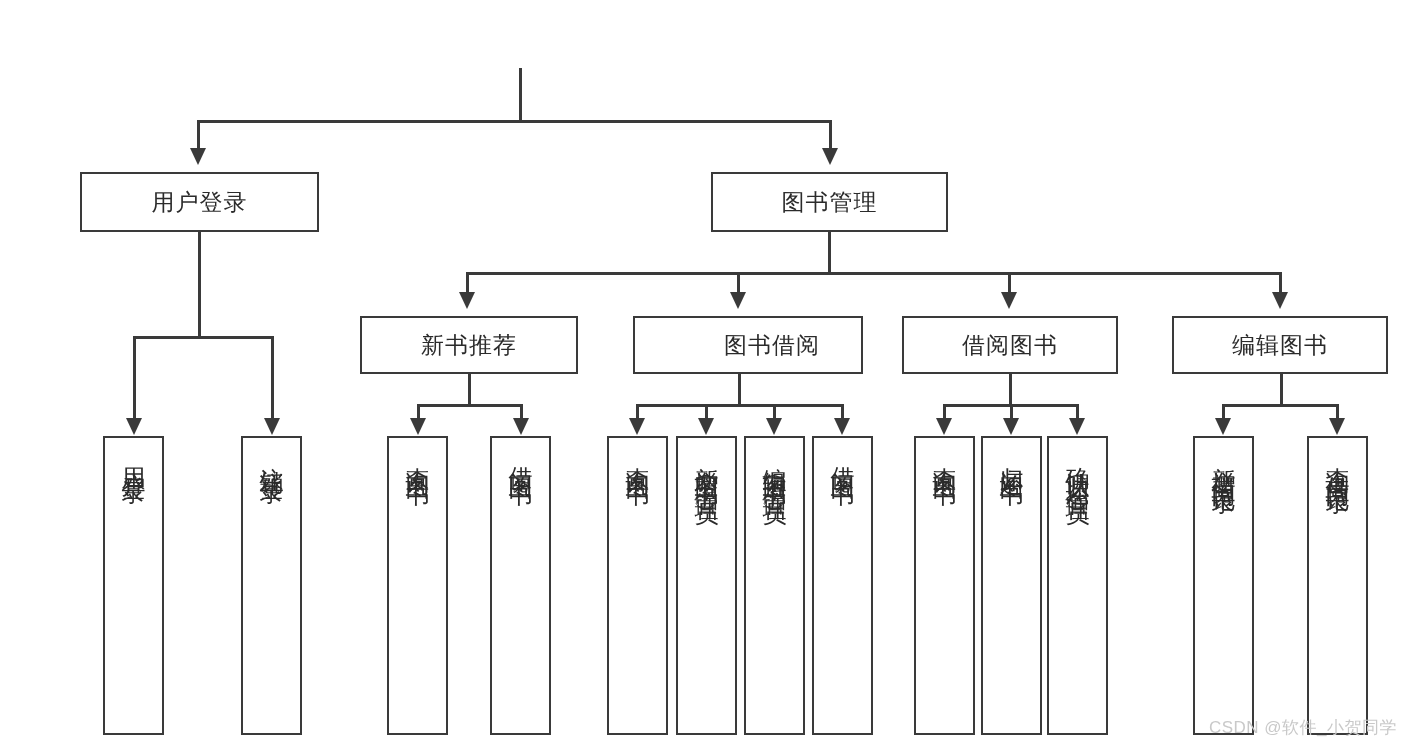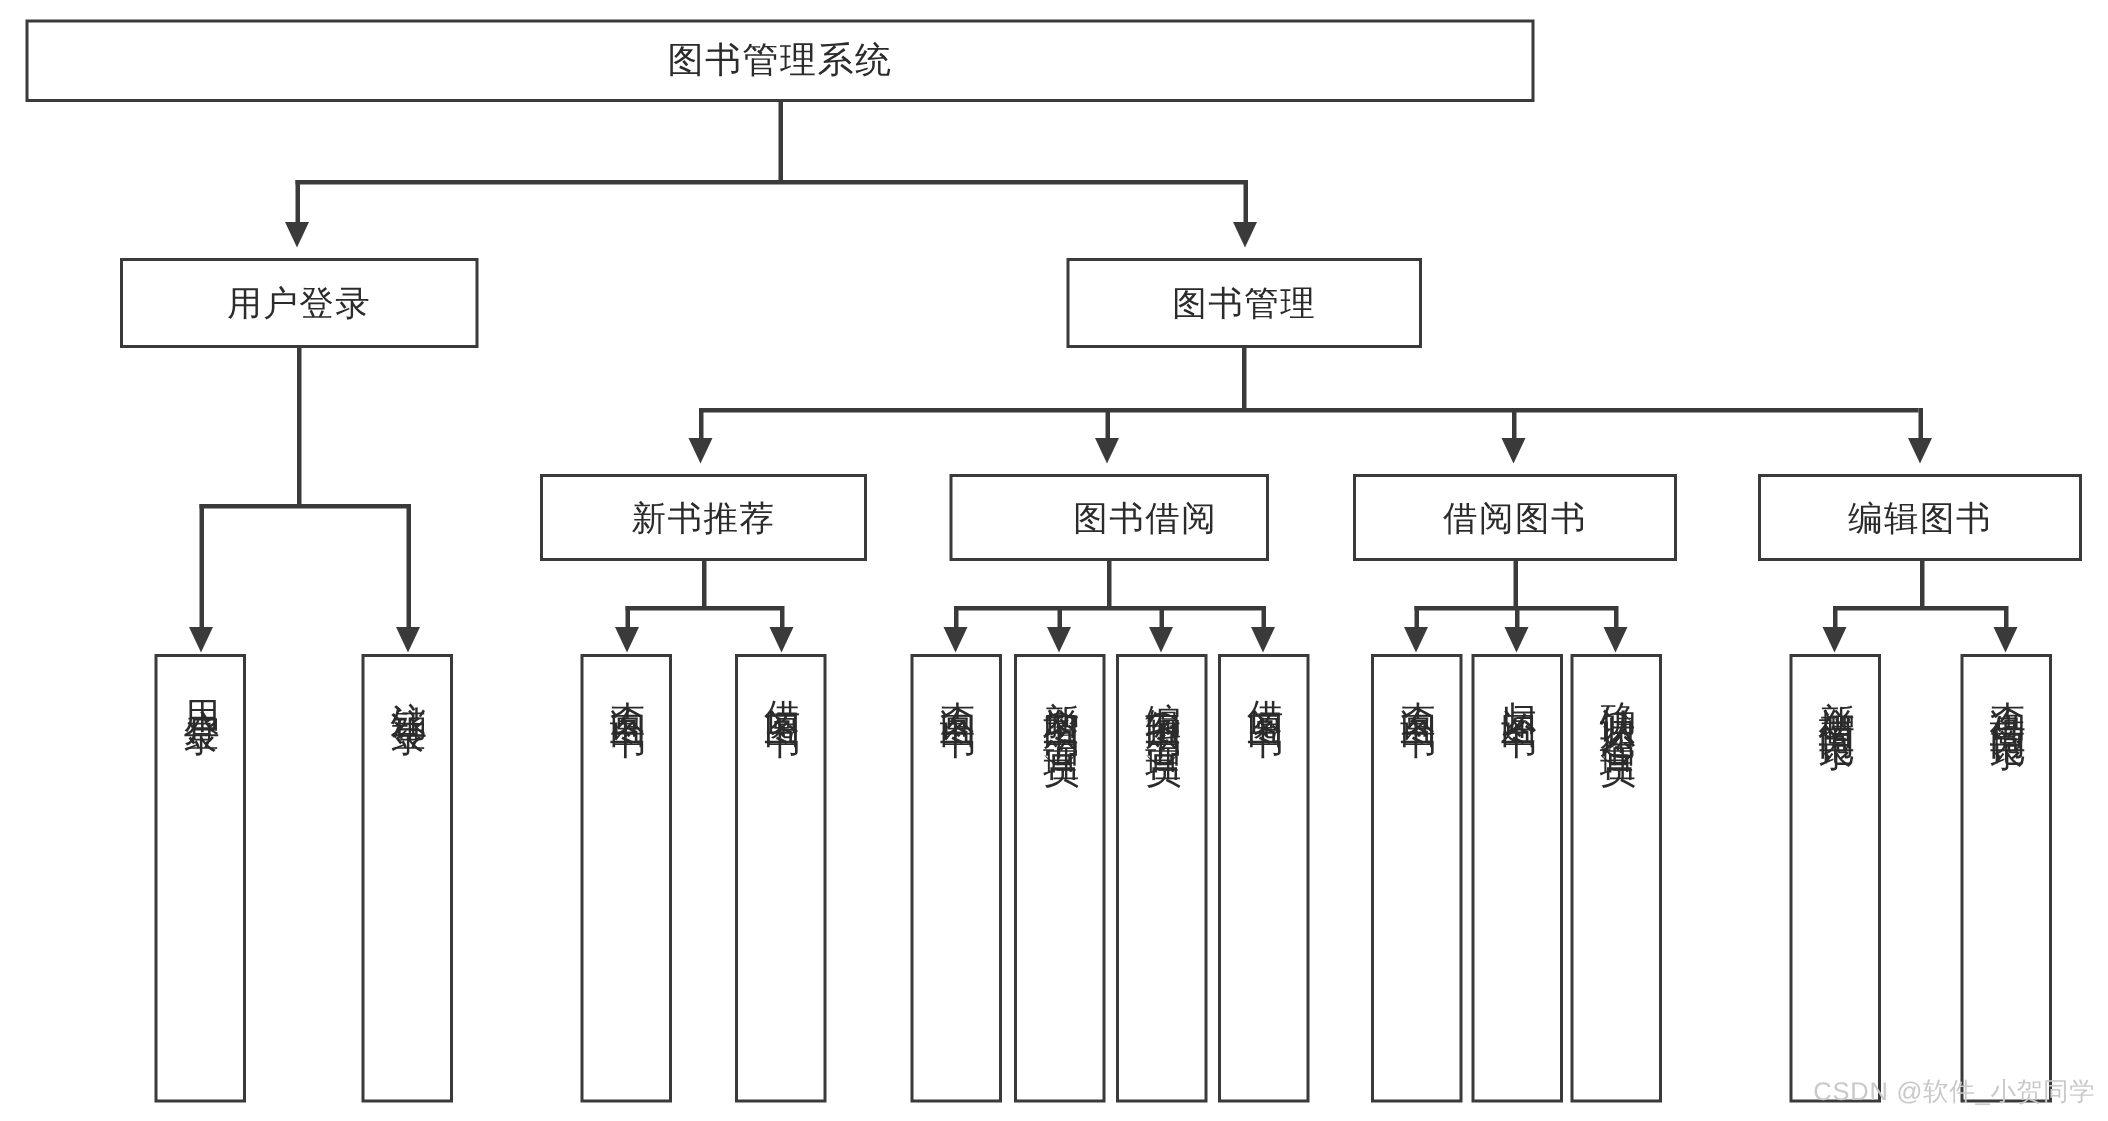--- a/index.html
+++ b/index.html
@@ -75,23 +75,20 @@
     letter-spacing: 0.5px;
     white-space: nowrap;
     pointer-events: none;
   }
 </style>
 </head>
 <body>
 
 <div id="canvas">
 
-  <div class="node root horiz" style="left:17px; top:13px; width:1006px; height:55px;">
-    <span class="label">图书管理系统</span>
-  </div>
 
   <div class="edge v" style="left:519px; top:68px; height:52px;"></div>
 
   <div class="edge h" style="left:197px; top:120px; width:634px;"></div>
 
   <div class="edge v" style="left:197px; top:120px; height:30px;"></div>
   <div class="arrow" style="left:190px; top:148px;"></div>
 
   <div class="edge v" style="left:829px; top:120px; height:30px;"></div>
   <div class="arrow" style="left:822px; top:148px;"></div>
@@ -122,21 +119,21 @@
 
   <div class="edge v" style="left:1008px; top:272px; height:22px;"></div>
   <div class="arrow" style="left:1001px; top:292px;"></div>
 
   <div class="edge v" style="left:1279px; top:272px; height:22px;"></div>
   <div class="arrow" style="left:1272px; top:292px;"></div>
 
   <div class="node horiz" style="left:360px; top:316px; width:218px; height:58px;">
     <span class="label">新书推荐</span>
   </div>
-  <div class="node horiz" style="left:633px; top:316px; width:213px; height:58px;padding-left:48px;">
+  <div class="node horiz" style="left:633px; top:316px; width:230px; height:58px;padding-left:48px;">
     <span class="label">图书借阅</span>
   </div>
   <div class="node horiz" style="left:902px; top:316px; width:216px; height:58px;">
     <span class="label">借阅图书</span>
   </div>
   <div class="node horiz" style="left:1172px; top:316px; width:216px; height:58px;">
     <span class="label">编辑图书</span>
   </div>
 
   <div class="edge v" style="left:468px; top:374px; height:30px;"></div>

